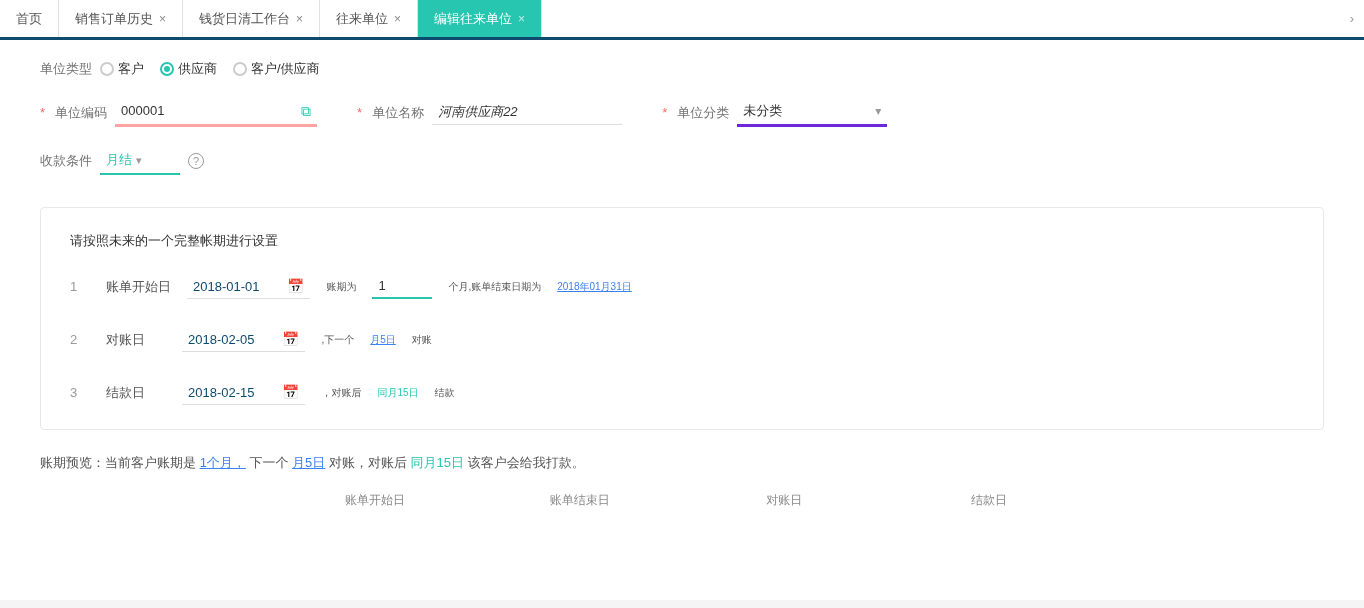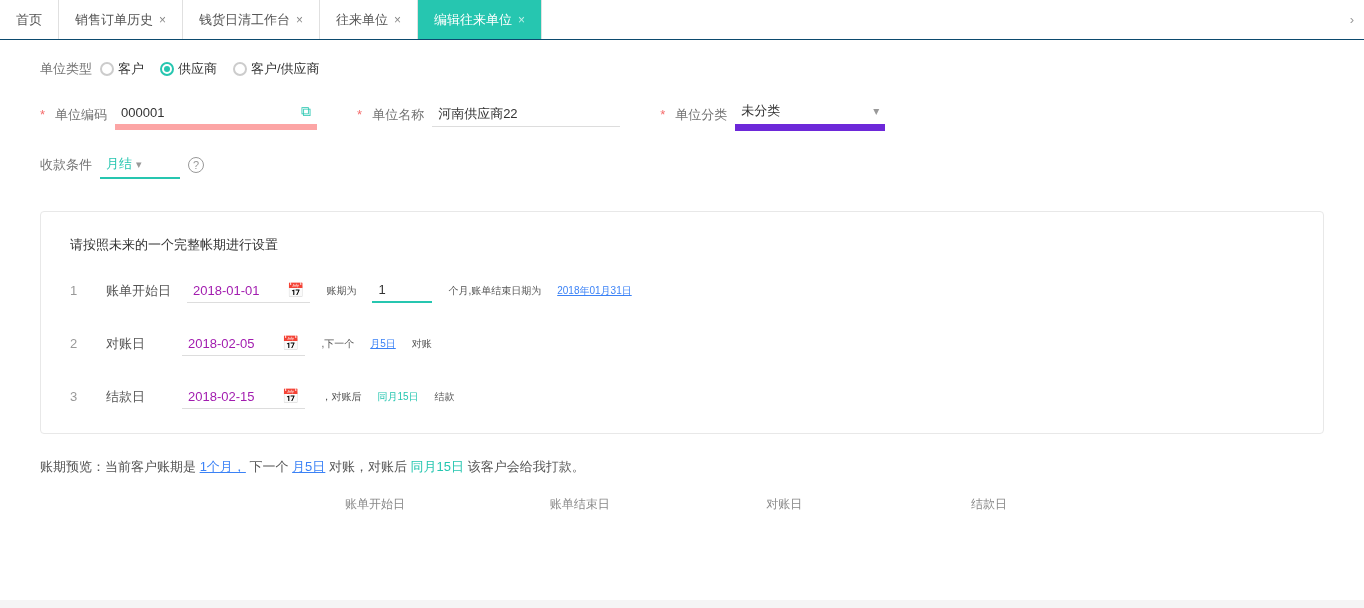--- a/index.html
+++ b/index.html
@@ -3,21 +3,21 @@
   <meta charset="utf-8">
   <style>
     * { box-sizing: border-box; margin: 0; padding: 0; }
     body { font-family: 'Microsoft YaHei', Arial, sans-serif; font-size: 13px; background: #f5f5f5; color: #333; }
 
     
     .tab-bar {
       display: flex;
       align-items: stretch;
       background: #fff;
-      border-bottom: 1px solid #0c4a6e;
+      border-bottom: 3px solid #0c4a6e;
       height: 40px;
     }
     .tab {
       display: flex;
       align-items: center;
       padding: 0 16px;
       cursor: pointer;
       white-space: nowrap;
       font-size: 13px;
       color: #555;
@@ -107,43 +107,43 @@
       border-bottom: 1px solid #ddd;
       padding: 4px 6px;
       font-size: 13px;
       color: #333;
       outline: none;
       background: transparent;
       min-width: 120px;
     }
     .input-with-icon {
       display: flex;
-      align-items: flex-end;
-      border-bottom: 6px solid #fca5a5;
+      align-items: flex-start;
+      border-bottom: 3px solid #fca5a5;
       padding: 4px 6px;
     }
     .input-with-icon input {
       border: none;
       outline: none;
       font-size: 13px;
       color: #333;
       background: transparent;
       min-width: 120px;
     }
     .input-icon {
       color: #26c6b0;
       font-size: 14px;
       margin-left: 4px;
       cursor: pointer;
     }
 
     .select-with-arrow {
       display: flex;
       align-items: center;
-      border-bottom: 7px solid #6d28d9;
+      border-bottom: 3px solid #6d28d9;
       padding: 4px 6px;
       min-width: 120px;
     }
     .select-value {
       flex: 1;
       font-size: 13px;
       color: #333;
     }
     .select-arrow {
       color: #999;
@@ -221,21 +221,21 @@
       display: flex;
       align-items: center;
       border-bottom: 1px solid #ddd;
       padding: 4px 6px;
       gap: 4px;
     }
     .date-input-wrap input {
       border: none;
       outline: none;
       font-size: 13px;
-      color: #a21caf;
+      color: #0c4a6e;
       background: transparent;
       width: 90px;
     }
     .cal-icon {
       color: #26c6b0;
       font-size: 14px;
       cursor: pointer;
     }
     .row-desc {
       color: #555;
@@ -354,21 +354,21 @@
       <span class="required-mark">*</span>
       <span class="form-label">单位编码</span>
       <div class="input-with-icon">
         <input type="text" value="000001" style="">
         <span class="input-icon">⧉</span>
       </div>
     </div>
     <div class="form-group">
       <span class="required-mark">*</span>
       <span class="form-label">单位名称</span>
-      <input type="text" class="form-input" style="min-width: 160px;" value="河南供应商22">
+      <input type="text" class="form-input" style="min-width: 160px; font-style: italic;" value="河南供应商22">
     </div>
     <div class="form-group">
       <span class="required-mark">*</span>
       <span class="form-label">单位分类</span>
       <div class="select-with-arrow" style="min-width:150px;">
         <span class="select-value">未分类</span>
         <span class="select-arrow">▾</span>
       </div>
     </div>
   </div>

